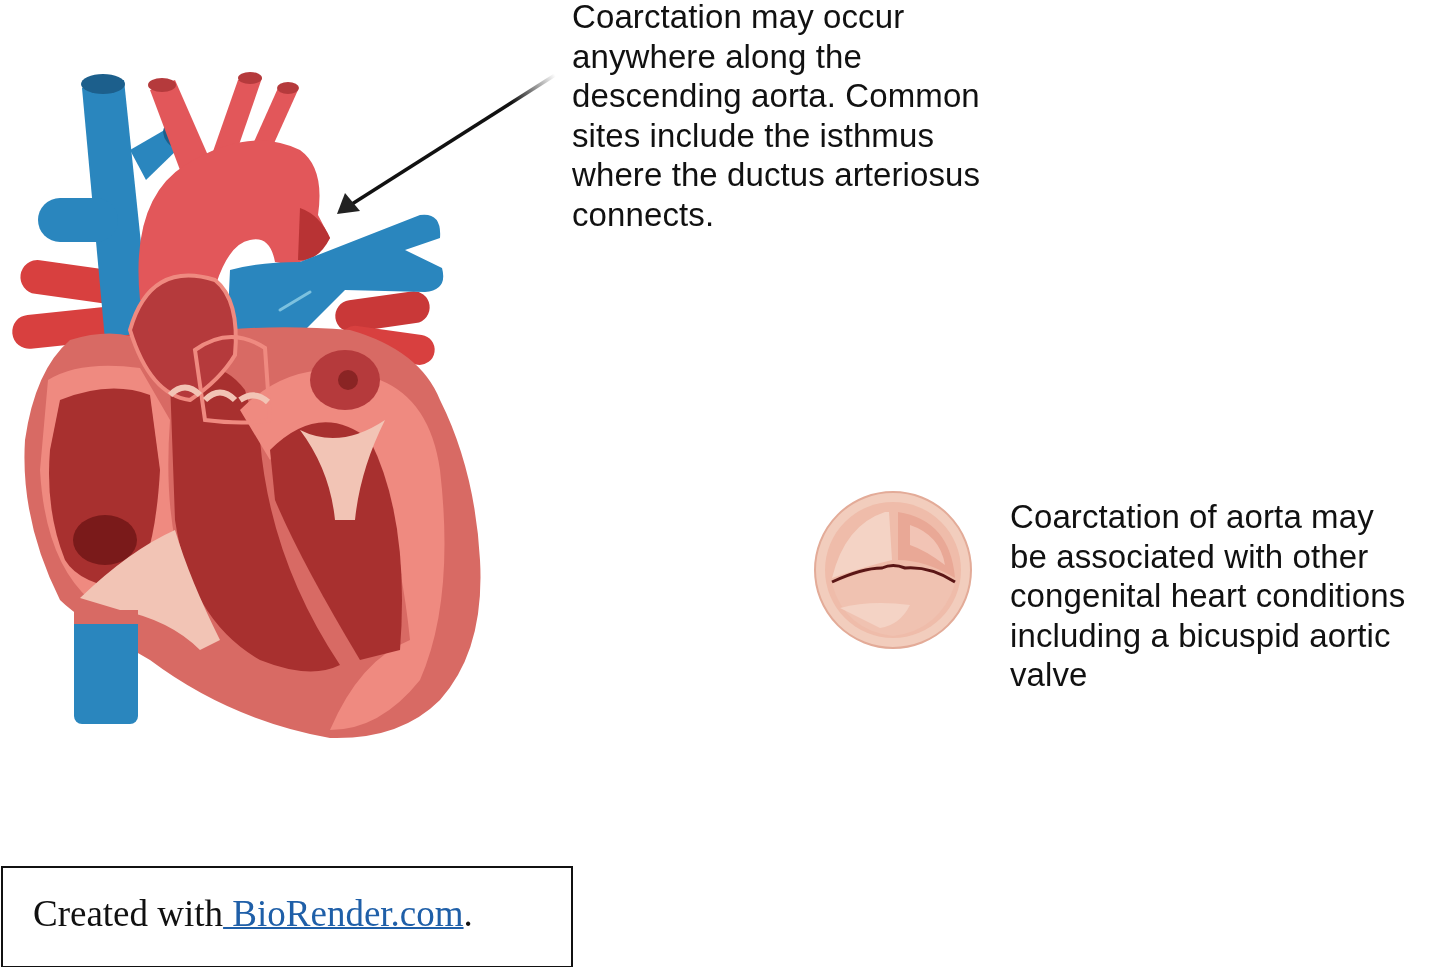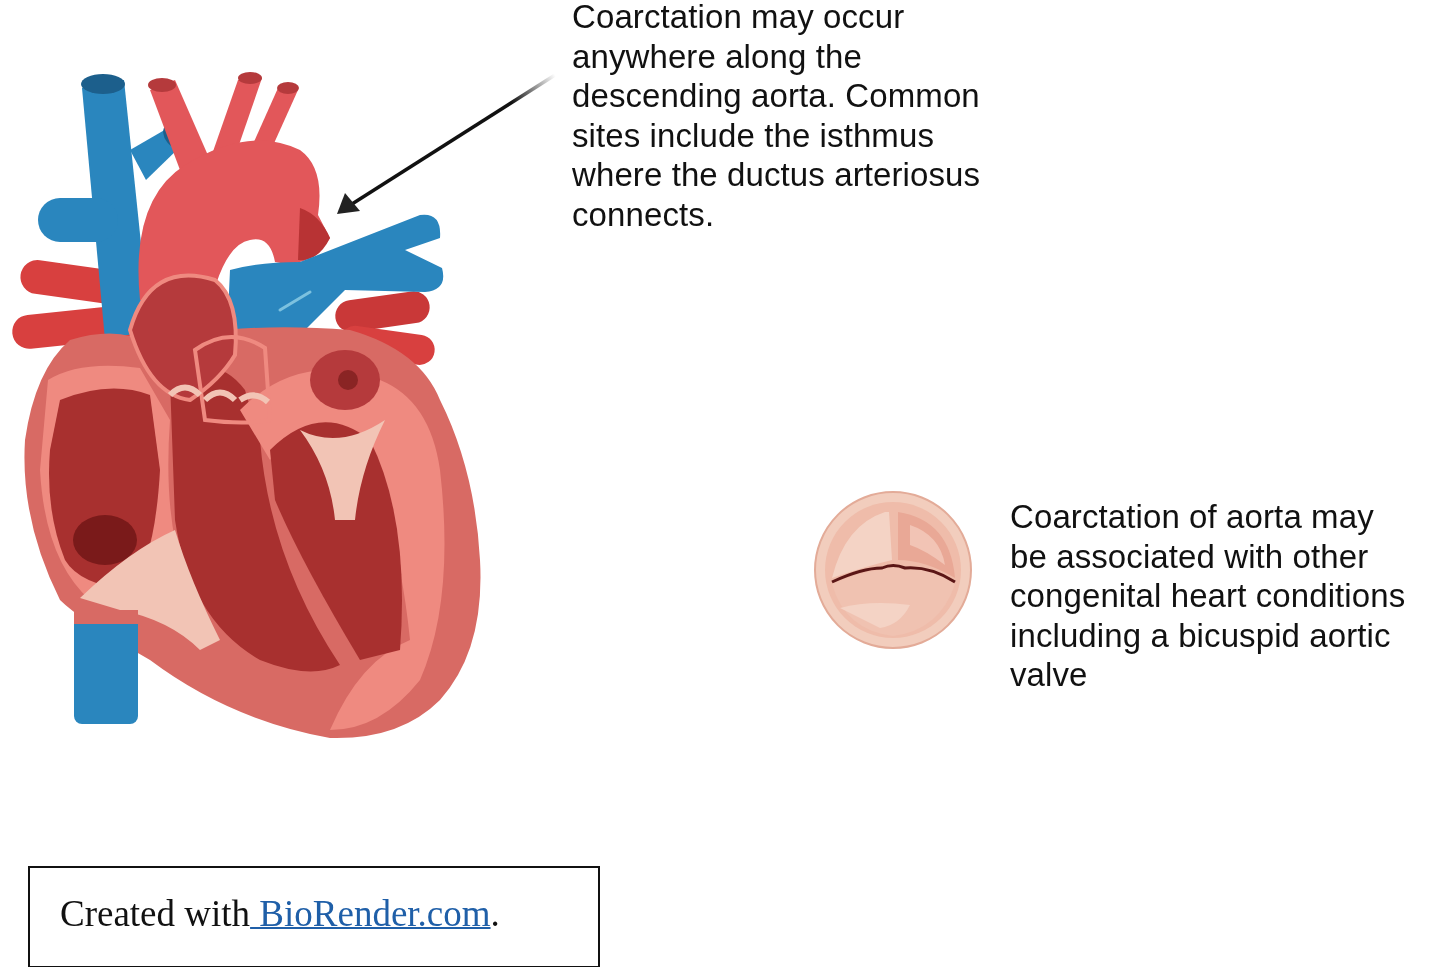--- a/index.html
+++ b/index.html
@@ -1,21 +1,21 @@
 <!DOCTYPE html>
 <html><head>
 <meta charset="utf-8">
 <style>
   html, body { margin:0; padding:0; background:#ffffff; }
   body { width:1439px; height:967px; position:relative; overflow:hidden; font-family:"Liberation Sans", sans-serif; }
   .abs { position:absolute; }
   .note { color:#111; font-size:33px; line-height:39.5px; letter-spacing:0.1px; white-space:pre-line; }
   #note-top { left:572px; top:-3px; width:460px; }
   #note-right { left:1010px; top:497px; width:440px; }
-  #credit-box { left:1px; top:866px; width:568px; height:98px; border:2px solid #111; box-sizing:content-box;margin-left:27px; }
+  #credit-box { left:1px; top:866px; width:568px; height:98px; border:2px solid #111; box-sizing:content-box; }
   #credit-text { position:absolute; left:30px; top:24px; font-family:"Liberation Serif", serif; font-size:37px; color:#111; white-space:nowrap; }
   #credit-link { color:#1f5fa8; text-decoration:underline; text-decoration-thickness:2px; }
   svg { position:absolute; left:0; top:0; }
 </style>
 </head>
 <body>
 
 <svg width="500" height="760" viewBox="0 0 500 760">
 
   <g>

